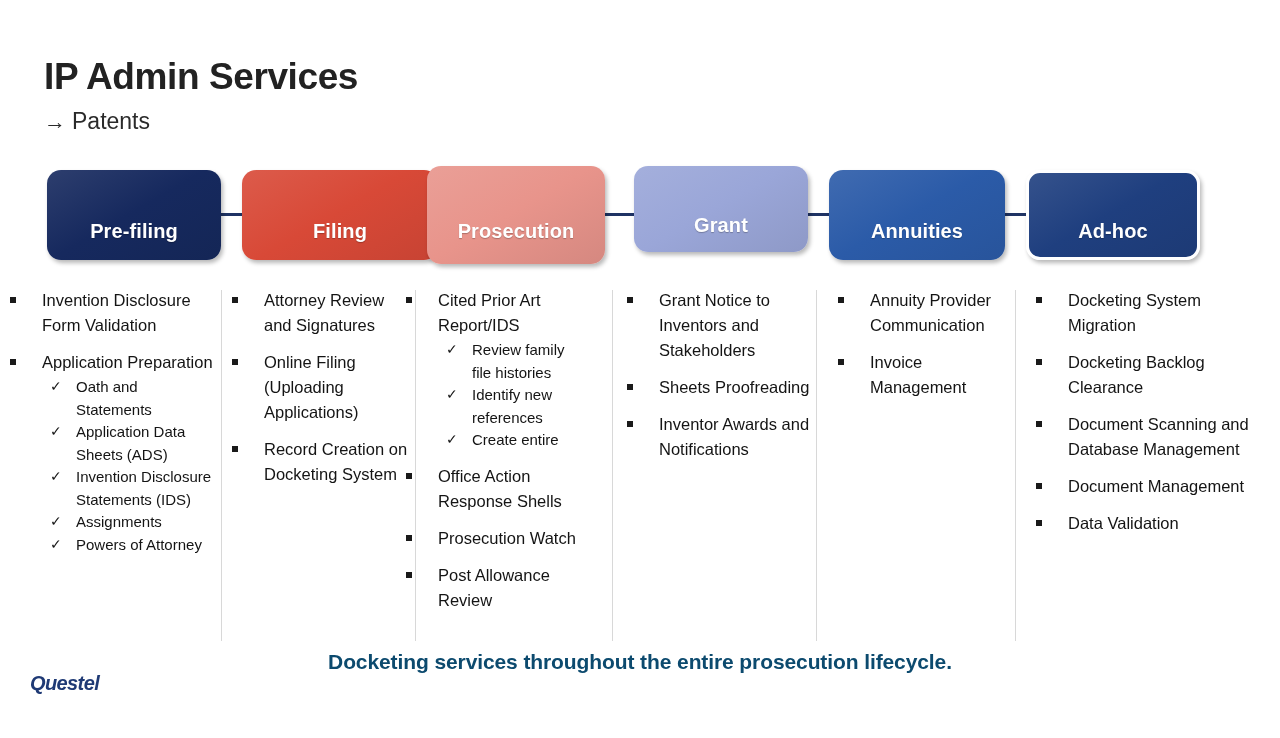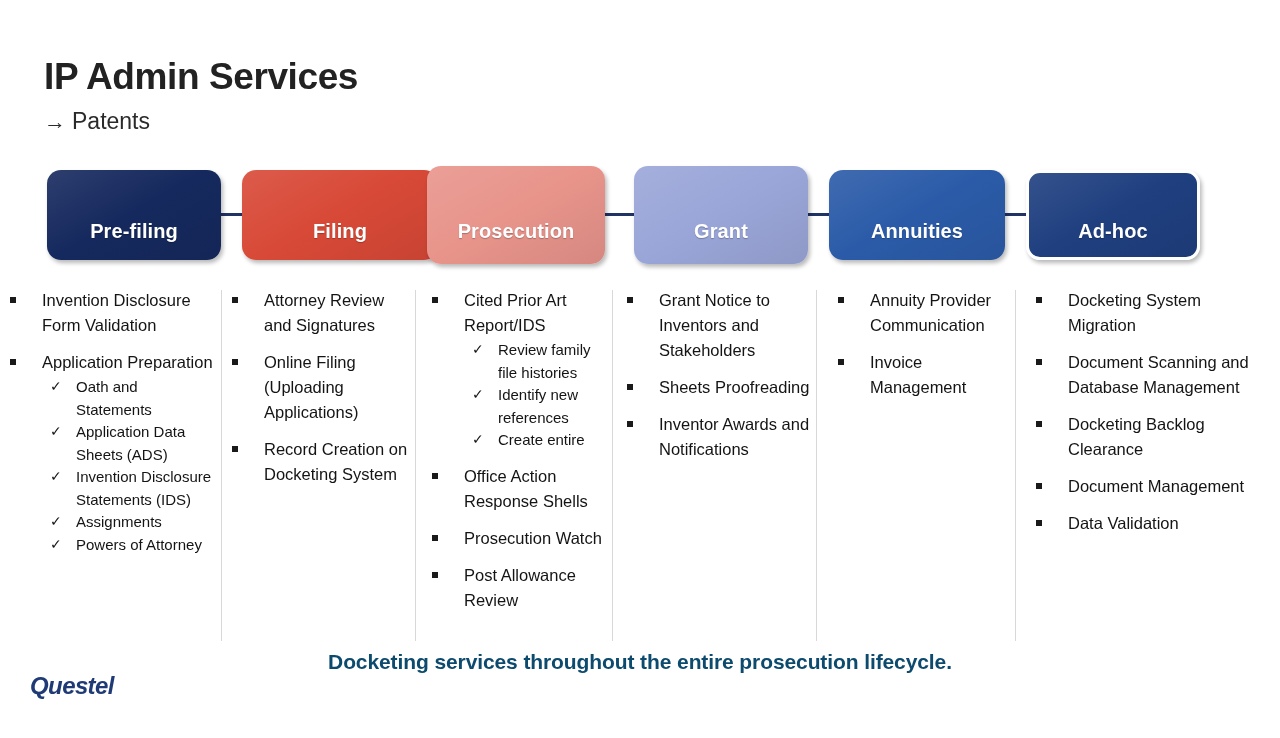--- a/index.html
+++ b/index.html
@@ -74,21 +74,21 @@
     pointer-events: auto;
   }
   .stage-box .stage-label {
     text-shadow: 0 1px 1px rgba(0,0,0,0.25);
     margin-top: 32px;
   }
 
   #stage-0 { left: 47px;   top: 170px; width: 174px; height: 90px; }
   #stage-1 { left: 242px;  top: 170px; width: 196px; height: 90px; }
   #stage-2 { left: 427px;  top: 166px; width: 178px; height: 98px; }
-  #stage-3 { left: 634px;  top: 166px; width: 174px; height: 98px; }
+  #stage-3 { left: 634px;  top: 166px; width: 174px; height: 86px; }
   #stage-4 { left: 829px;  top: 170px; width: 176px; height: 90px; }
   #stage-5 { left: 1026px; top: 170px; width: 174px; height: 90px; border: 3px solid #ffffff; }
 
   #conn-0 { left: 219px; width: 26px; }
   #conn-1 { left: 414px; width: 16px; }
   #conn-2 { left: 603px; width: 34px; }
   #conn-3 { left: 806px; width: 26px; }
   #conn-4 { left: 1003px; width: 26px; }
 
   
@@ -106,21 +106,21 @@
     left: 0;
     top: 288px;
     width: 1280px;
   }
   .col {
     position: absolute;
     top: 0;
   }
   #col-0 { left: 10px;   width: 205px; }
   #col-1 { left: 232px;  width: 178px; }
-  #col-2 { left: 432px;  width: 180px; }
+  #col-2 { left: 406px;  width: 180px; }
   #col-3 { left: 627px;  width: 183px; }
   #col-4 { left: 838px;  width: 170px; }
   #col-5 { left: 1036px; width: 232px; }
 
   .bullet-item {
     position: relative;
     padding-left: 32px;
     margin-bottom: 12px;
     font-size: 16.5px;
     line-height: 25px;
@@ -163,21 +163,21 @@
     text-align: center;
     font-size: 21px;
     font-weight: bold;
     color: #0c4a6e;
     letter-spacing: -0.1px;
   }
   #brand-logo {
     position: absolute;
     left: 30px;
     top: 672px;
-    font-size: 24px;
+    font-size: 20px;
     font-weight: bold;
     font-style: italic;
     color: #1f3a75;
     letter-spacing: -0.6px;
   }
 </style>
 </head>
 <body>
 
 <div id="slide-title">IP Admin Services</div>
@@ -249,22 +249,22 @@
       <div class="bullet-item"><span class="sq-marker"></span><span>Grant Notice to Inventors and Stakeholders</span></div>
       <div class="bullet-item"><span class="sq-marker"></span><span>Sheets Proofreading</span></div>
       <div class="bullet-item"><span class="sq-marker"></span><span>Inventor Awards and Notifications</span></div>
     </div>
   <div class="col" id="col-4">
       <div class="bullet-item"><span class="sq-marker"></span><span>Annuity Provider Communication</span></div>
       <div class="bullet-item"><span class="sq-marker"></span><span>Invoice Management</span></div>
     </div>
   <div class="col" id="col-5">
       <div class="bullet-item"><span class="sq-marker"></span><span>Docketing System Migration</span></div>
+      <div class="bullet-item"><span class="sq-marker"></span><span>Docketing Backlog Clearance</span></div>
       <div class="bullet-item"><span class="sq-marker"></span><span>Document Scanning and Database Management</span></div>
-      <div class="bullet-item"><span class="sq-marker"></span><span>Docketing Backlog Clearance</span></div>
       <div class="bullet-item"><span class="sq-marker"></span><span>Document Management</span></div>
       <div class="bullet-item"><span class="sq-marker"></span><span>Data Validation</span></div>
     </div>
 </div>
 
 <div id="footer-caption">Docketing services throughout the entire prosecution lifecycle.</div>
 
 <div id="brand-logo">Questel</div>
 
 </body></html>

